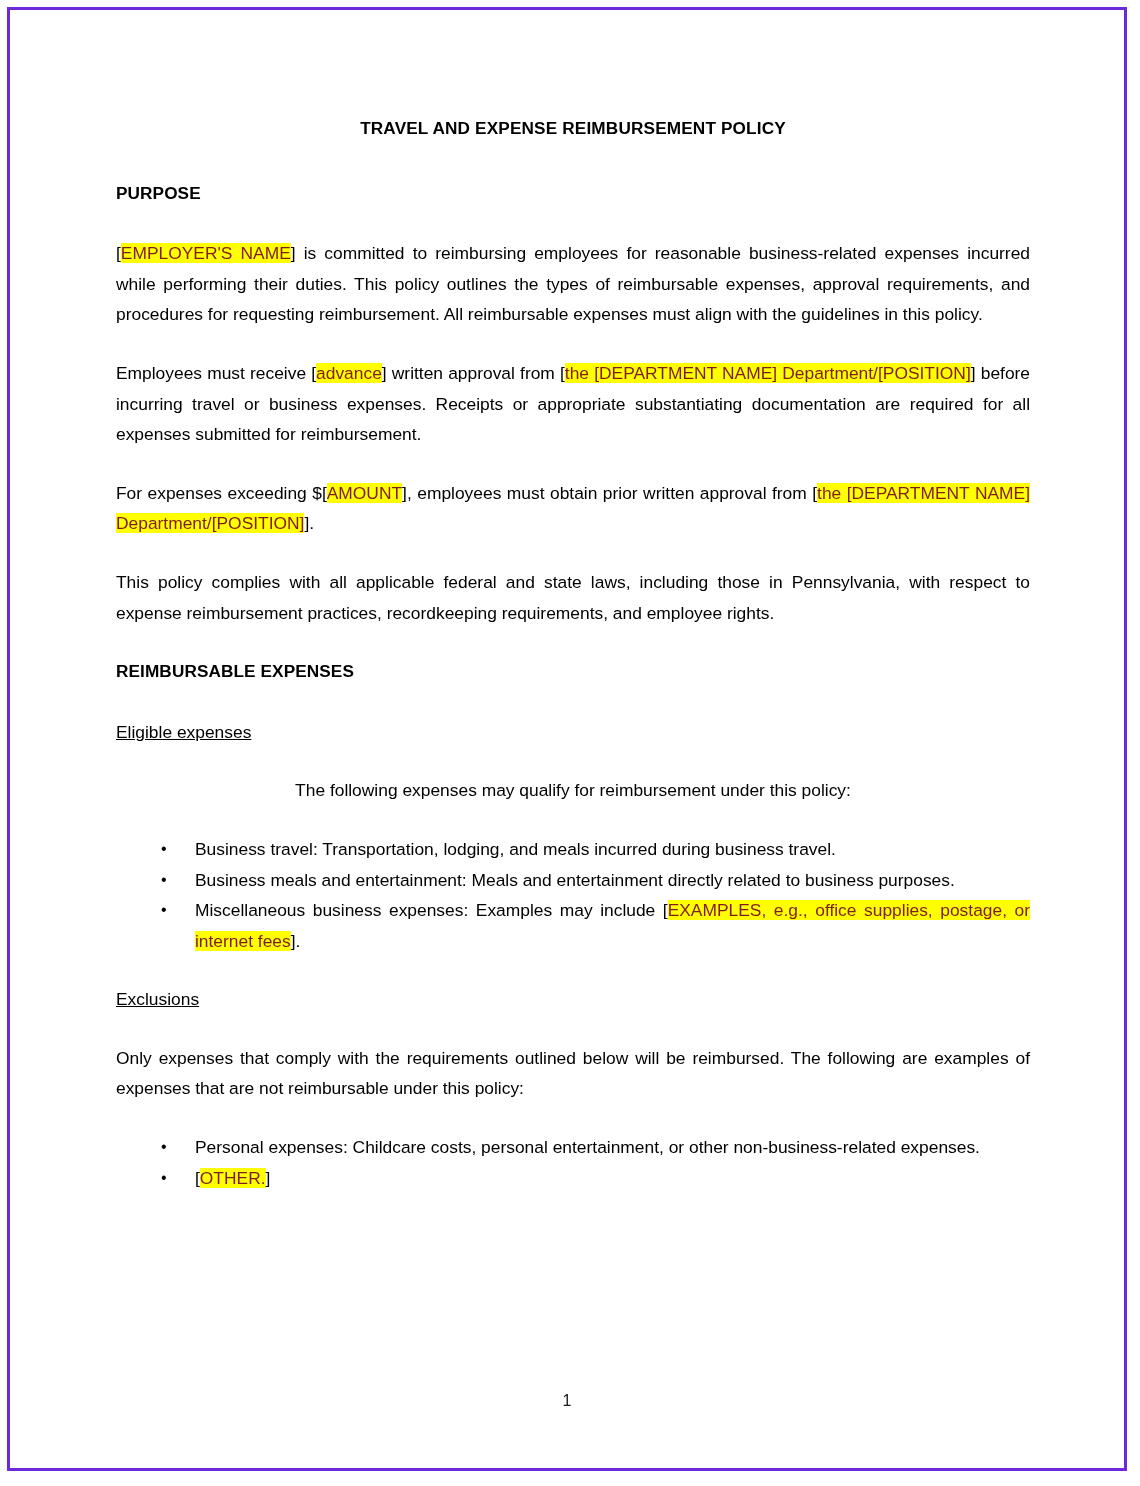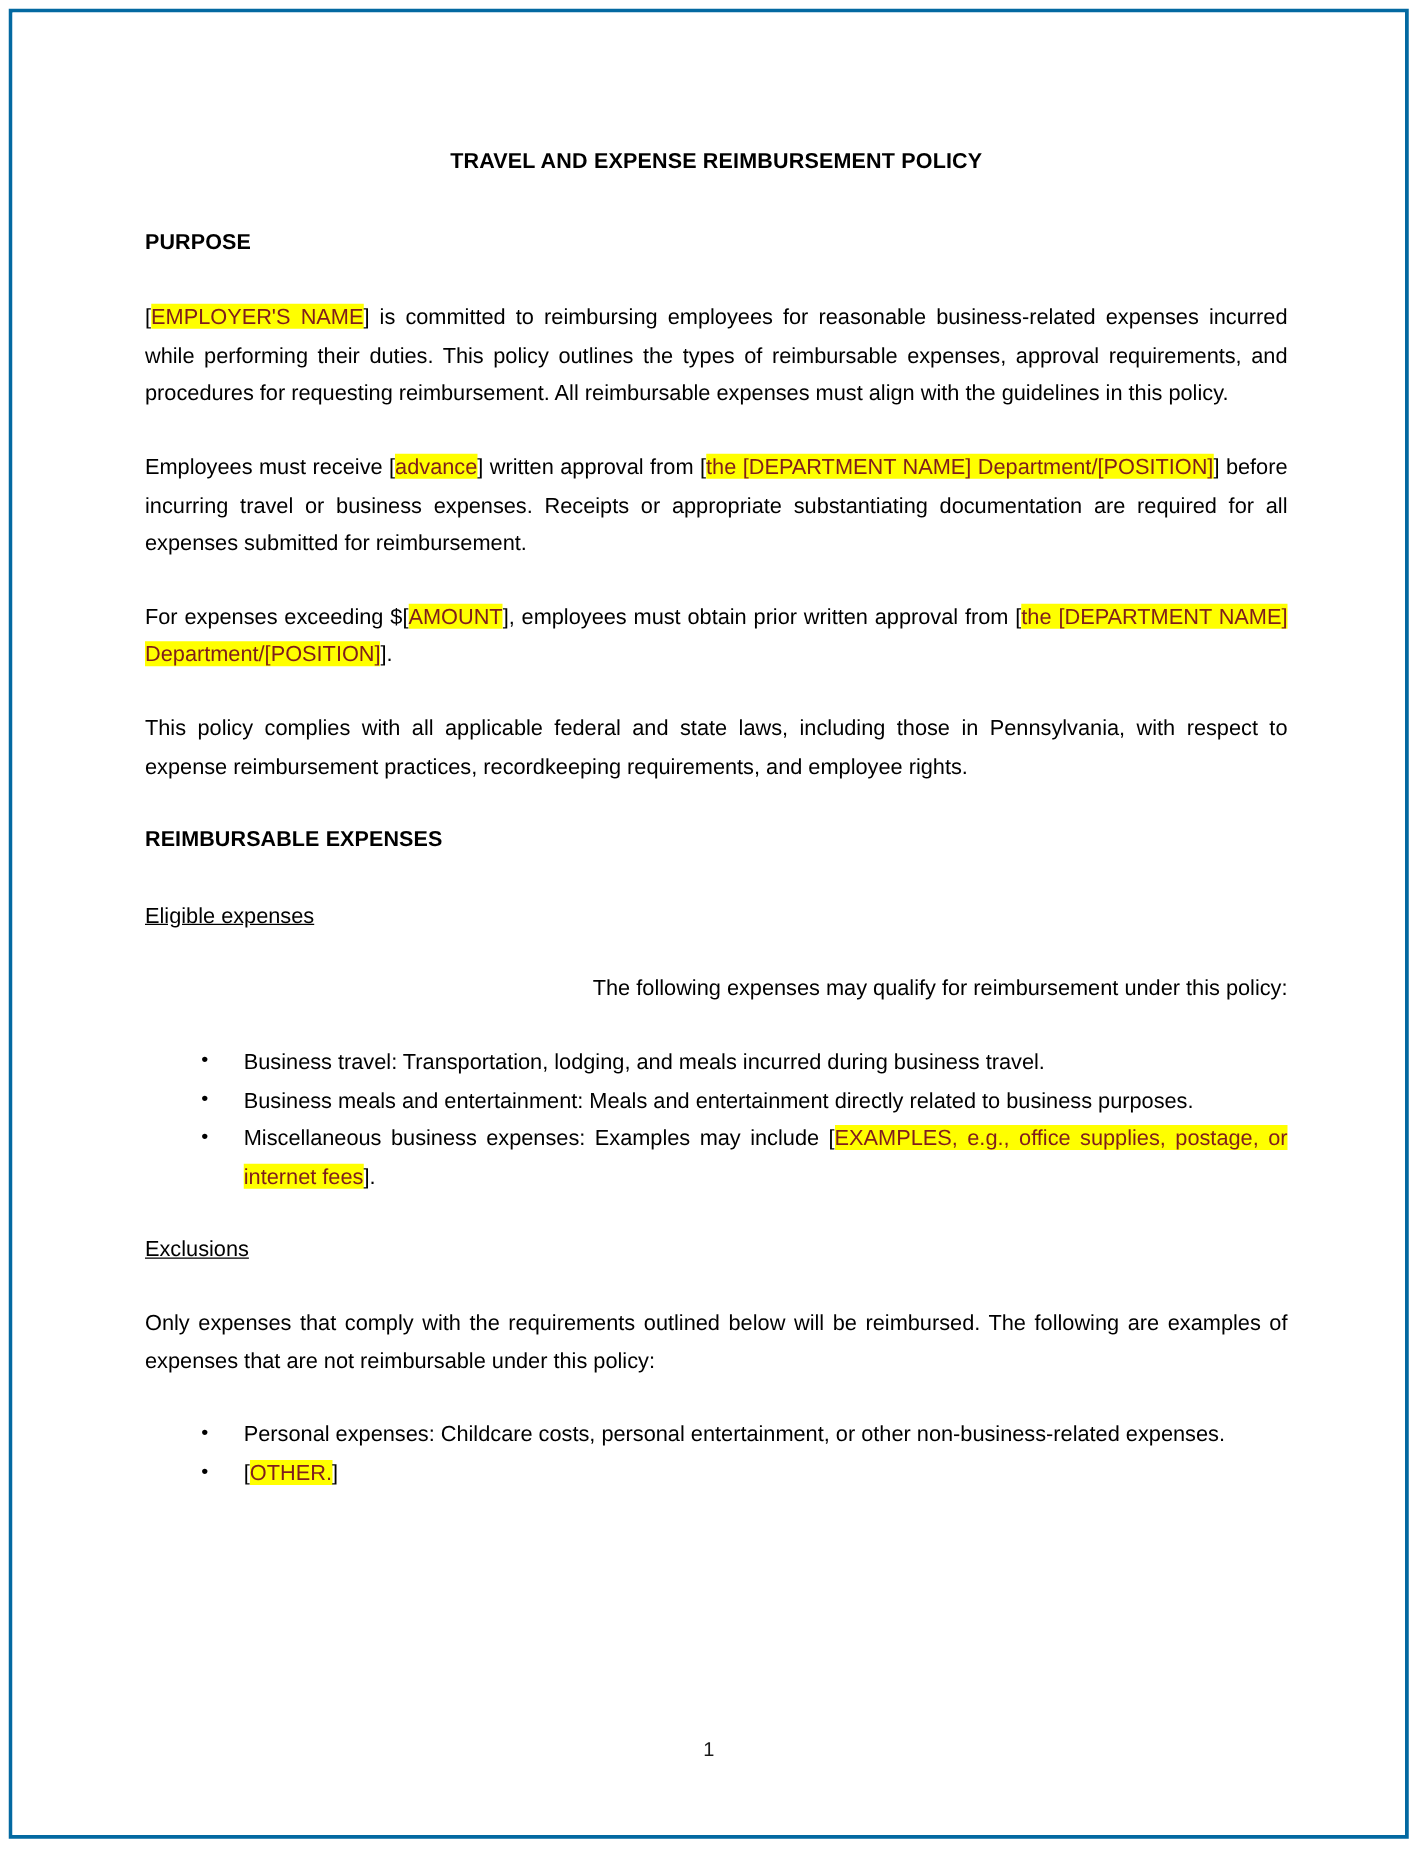--- a/index.html
+++ b/index.html
@@ -12,21 +12,21 @@
     height: 1486px;
     font-family: "Liberation Sans", sans-serif;
     overflow: hidden;
   }
   .page-frame {
     position: absolute;
     left: 7px;
     top: 7px;
     width: 1120px;
     height: 1464px;
-    border: 3px solid #0369a1;
+    border: 3px solid #6d28d9;
     background: #ffffff;
     box-sizing: border-box;
   }
   .page-inner {
     position: absolute;
     left: 0;
     top: 0;
     right: 0;
     bottom: 0;
     background: #ffffff;
@@ -57,21 +57,21 @@
     text-decoration: underline;
     font-size: 17.4px;
     margin: 0 0 28px 0;
   }
   p.para {
     margin: 0 0 28px 0;
     text-align: justify;
     text-justify: inter-word;
   }
   p.para.nojust {
-    text-align: right;
+    text-align: center;
   }
   ul.bullets {
     margin: 0 0 28px 0;
     padding: 0;
     list-style: none;
   }
   ul.bullets li {
     position: relative;
     padding-left: 79px;
     text-align: justify;

